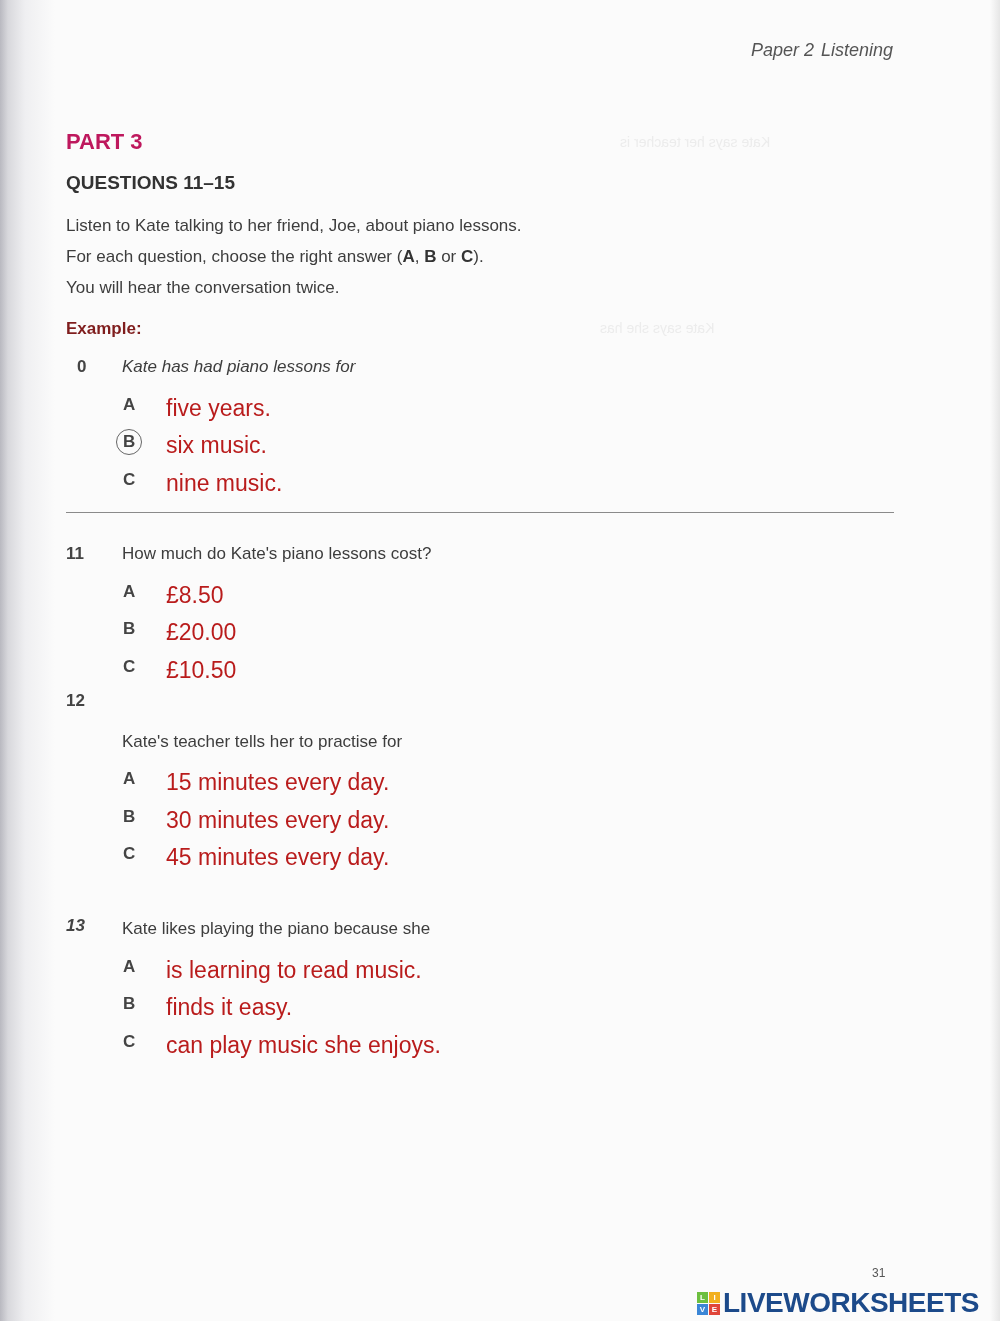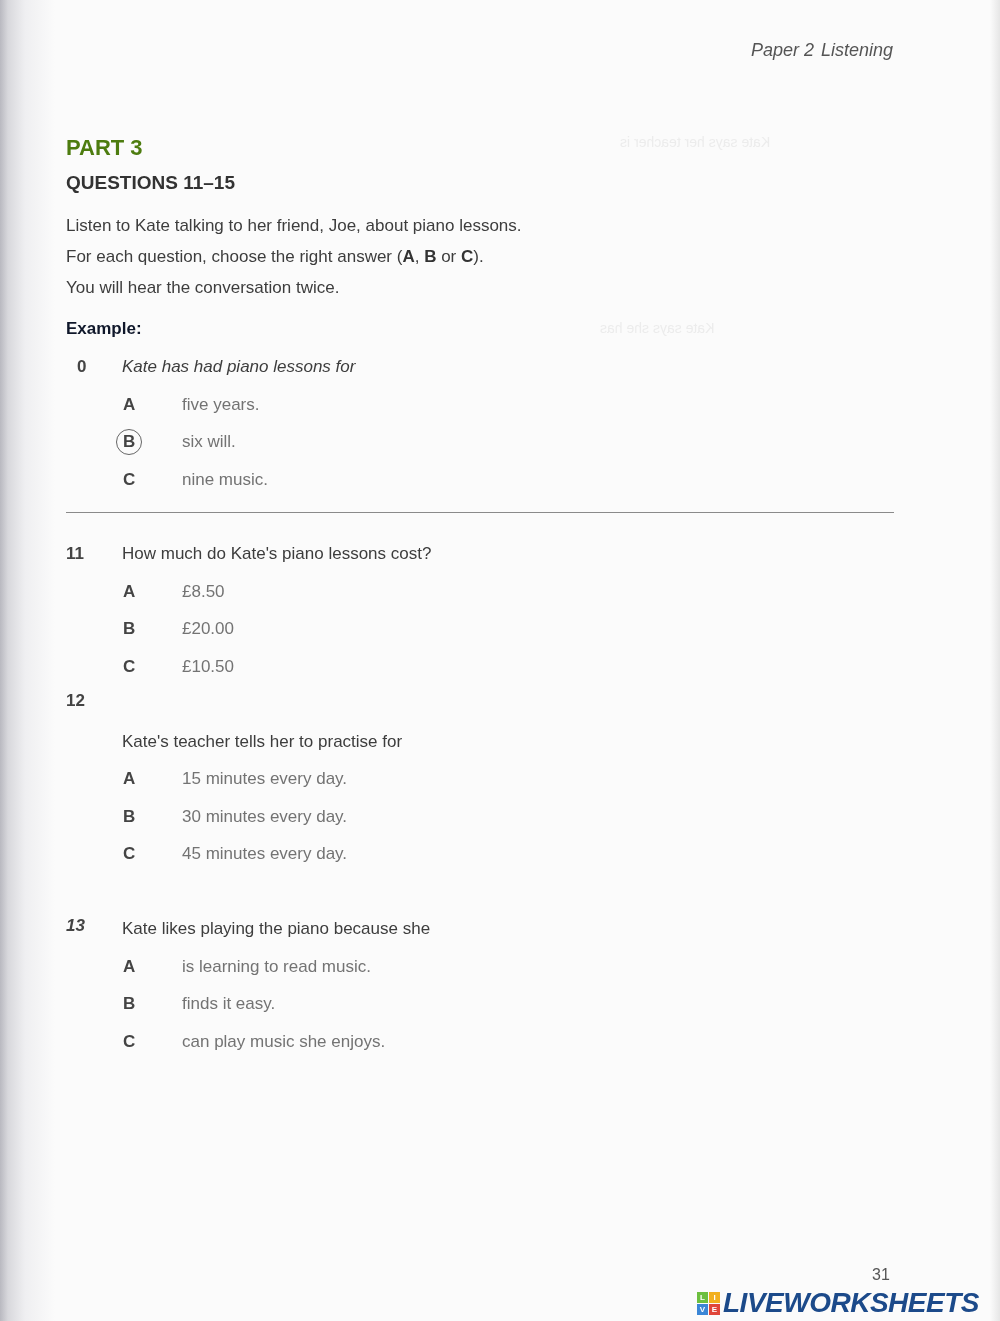--- a/index.html
+++ b/index.html
@@ -13,39 +13,39 @@
     background:linear-gradient(to right,#b9b9c0 0px,#d8d8dc 8px,#efeff1 25px,#fbfbfb 55px);
   }
   .rshade {
     position:absolute; right:0; top:0; width:10px; height:1321px;
     background:linear-gradient(to right,#fbfbfb,#e6e6e6);
   }
   .header {
     position:absolute; right:107px; top:40px; font-style:italic; font-size:18px; color:#555;
   }
   .header span + span { margin-left:7px; }
-  .part-title { position:absolute; left:66px; top:129px; font-size:22px; font-weight:bold; color:#4d7c0f;margin-top:6px; }
+  .part-title { position:absolute; left:66px; top:129px; font-size:22px; font-weight:bold; color:#be185d; }
   .questions-title { position:absolute; left:66px; top:172px; font-size:19px; font-weight:bold; color:#333; }
   .instr { position:absolute; left:66px; font-size:17px; color:#3d3d3d; }
   .instr b { color:#333; }
-  .example-label { position:absolute; left:66px; top:319px; font-size:17px; font-weight:bold; color:#0f172a; }
+  .example-label { position:absolute; left:66px; top:319px; font-size:17px; font-weight:bold; color:#7f1d1d; }
   .qnum { position:absolute; left:66px; width:30px; font-size:17px; font-weight:bold; color:#444; }
   .qtext { position:absolute; left:122px; font-size:17px; color:#3d3d3d; }
   .opt-letter { position:absolute; left:123px; font-size:17px; font-weight:bold; color:#444; }
-  .opt-text { position:absolute; left:182px; font-size:17px; color:#737373; }
+  .opt-text { position:absolute; left:166px; font-size:23px; color:#b91c1c; }
   .circled {
     position:absolute; left:116px; width:24px; height:24px; border:1.2px solid #666; border-radius:50%;
   }
   .divider { position:absolute; left:66px; top:512px; width:828px; height:0; border-top:1.5px solid #8a8a8a; }
   .ghost { position:absolute; font-size:14px; color:#ececec; transform:scaleX(-1); }
-  .page-num { position:absolute; left:872px; top:1266px; font-size:16px; color:#555; }
+  .page-num { position:absolute; left:872px; top:1266px; font-size:12px; color:#555; }
   .logo { position:absolute; left:697px; top:1287px; display:flex; align-items:center; }
   .logo-tiles { display:grid; grid-template-columns:11px 11px; grid-gap:1px; margin-right:3px; }
   .tile { width:11px; height:11px; font-size:8px; font-weight:bold; color:#fff; text-align:center; line-height:11px; }
-  .logo-text { font-size:28px; font-weight:bold; color:#1c4a8a; letter-spacing:-0.5px;font-style:italic; }
+  .logo-text { font-size:28px; font-weight:bold; color:#1c4a8a; letter-spacing:-0.5px; }
 </style>
 </head>
 <body>
 
 <div class="shade"></div>
 <div class="rshade"></div>
 
 <div class="ghost" style="left:620px;top:134px;">Kate says her teacher is</div>
 <div class="ghost" style="left:600px;top:320px;">Kate says she has</div>
 
@@ -61,21 +61,21 @@
 <div class="instr" style="top:278px;">You will hear the conversation twice.</div>
 
 <div class="example-label">Example:</div>
 
 <div class="qnum" style="top:357px;left:77px;">0</div>
 <div class="qtext" style="top:357px;font-style:italic;">Kate has had piano lessons for</div>
 <div class="opt-letter" style="top:395px;">A</div>
 <div class="opt-text" style="top:395px;">five years.</div>
 <div class="circled" style="top:429px;"></div>
 <div class="opt-letter" style="top:432px;">B</div>
-<div class="opt-text" style="top:432px;">six will.</div>
+<div class="opt-text" style="top:432px;">six music.</div>
 <div class="opt-letter" style="top:470px;">C</div>
 <div class="opt-text" style="top:470px;">nine music.</div>
 
 <div class="divider"></div>
 
 <div class="qnum" style="top:544px;">11</div>
 <div class="qtext" style="top:544px;">How much do Kate's piano lessons cost?</div>
 <div class="opt-letter" style="top:582px;">A</div>
 <div class="opt-text" style="top:582px;">£8.50</div>
 <div class="opt-letter" style="top:619px;">B</div>

